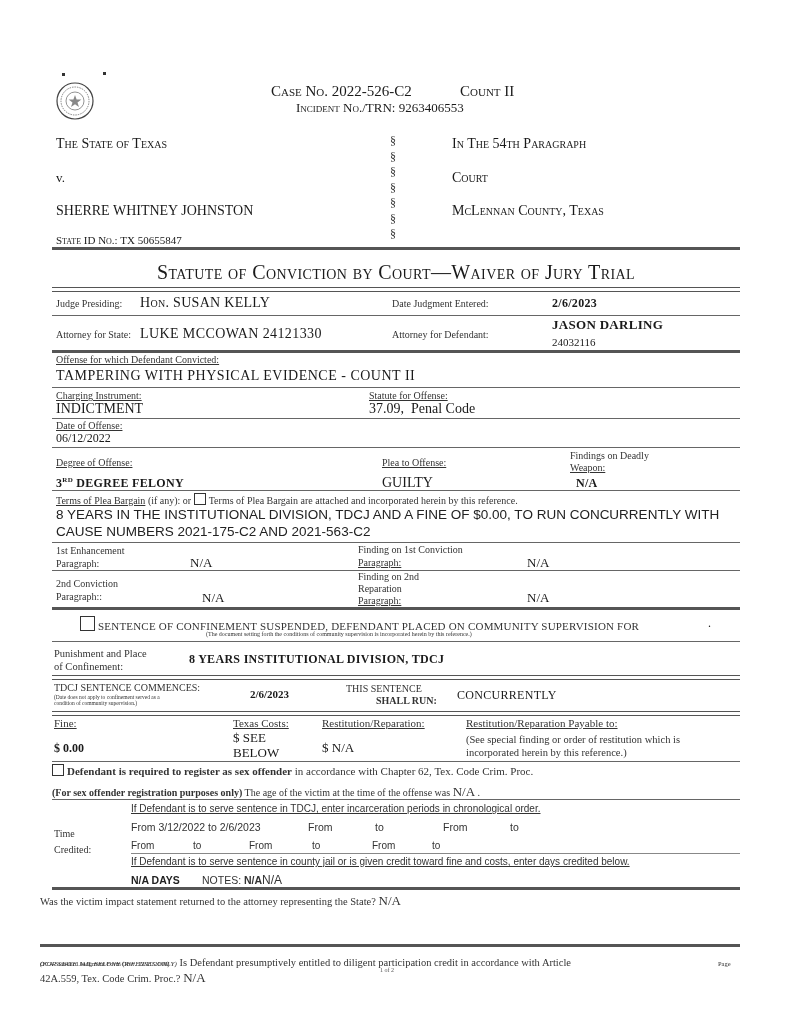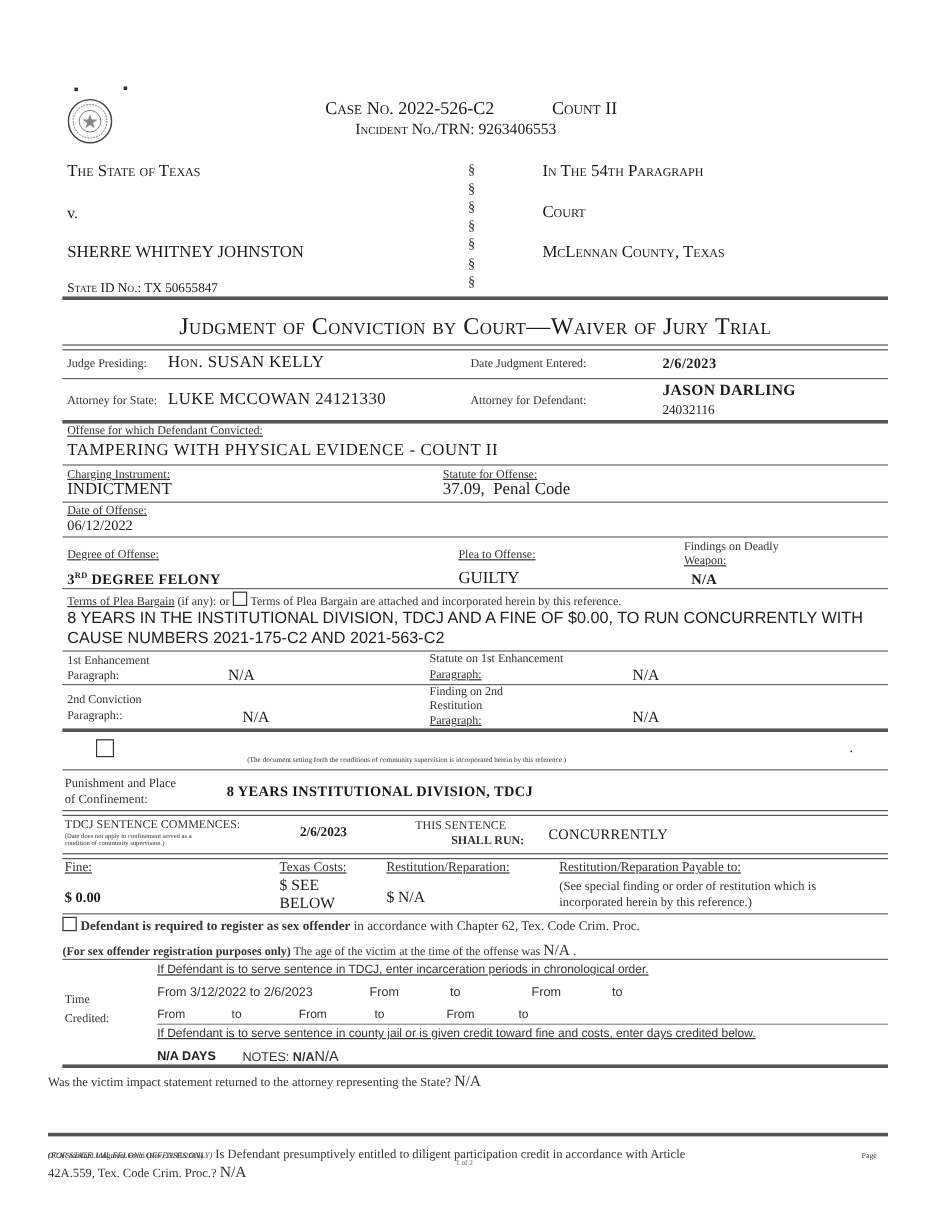--- a/index.html
+++ b/index.html
@@ -50,21 +50,21 @@
   <div>§</div>
   <div>§</div>
 </div>
 
 <div class="abs sc" style="left:452px;top:136px;font-size:14px;">In The 54th Paragraph</div>
 <div class="abs sc" style="left:452px;top:170px;font-size:14px;">Court</div>
 <div class="abs sc" style="left:452px;top:203px;font-size:14px;">McLennan County, Texas</div>
 
 <div class="rule thick" style="top:247px;"></div>
 
-<div class="abs sc" style="left:52px;width:688px;top:261px;text-align:center;font-size:20px;letter-spacing:0.4px;">Judgment of Conviction by Court—Waiver of Jury Trial</div>
+<div class="abs sc" style="left:52px;width:688px;top:261px;text-align:center;font-size:20px;letter-spacing:0.4px;">Statute of Conviction by Court—Waiver of Jury Trial</div>
 <div class="rule dbl" style="top:287px;"></div>
 
 <div class="abs lbl" style="left:56px;top:298px;">Judge Presiding:</div>
 <div class="abs val sc" style="left:140px;top:295px;font-weight:normal;font-size:14px;">Hon. SUSAN KELLY</div>
 <div class="abs lbl" style="left:392px;top:298px;">Date Judgment Entered:</div>
 <div class="abs val" style="left:552px;top:296px;font-size:12px;">2/6/2023</div>
 <div class="rule" style="top:315px;"></div>
 
 <div class="abs lbl" style="left:56px;top:329px;">Attorney for State:</div>
 <div class="abs" style="left:140px;top:326px;font-size:14px;letter-spacing:0.4px;">LUKE MCCOWAN 24121330</div>
@@ -103,41 +103,41 @@
 </div>
 <div class="abs sans" style="left:56px;top:506px;width:690px;font-size:13.5px;line-height:17px;color:#222;">8 YEARS IN THE INSTITUTIONAL DIVISION, TDCJ AND A FINE OF $0.00, TO RUN CONCURRENTLY WITH CAUSE NUMBERS 2021-175-C2 AND 2021-563-C2</div>
 <div class="rule" style="top:542px;"></div>
 
 <div class="abs lbl" style="left:56px;top:544px;line-height:13px;">
   <div>1st Enhancement</div>
   <div>Paragraph:</div>
 </div>
 <div class="abs" style="left:190px;top:555px;font-size:13px;">N/A</div>
 <div class="abs lbl" style="left:358px;top:543px;line-height:13px;">
-  <div>Statute on 1st Enhancement</div>
+  <div>Finding on 1st Conviction</div>
   <div class="u">Paragraph:</div>
 </div>
 <div class="abs" style="left:527px;top:555px;font-size:13px;">N/A</div>
 <div class="rule" style="top:570px;"></div>
 
 <div class="abs lbl" style="left:56px;top:577px;line-height:13px;">
   <div>2nd Conviction</div>
   <div>Paragraph::</div>
 </div>
 <div class="abs" style="left:202px;top:590px;font-size:13px;">N/A</div>
 <div class="abs lbl" style="left:358px;top:571px;line-height:12px;">
   <div>Finding on 2nd</div>
-  <div>Restitution</div>
+  <div>Reparation</div>
   <div class="u">Paragraph:</div>
 </div>
 <div class="abs" style="left:527px;top:590px;font-size:13px;">N/A</div>
 <div class="rule thick" style="top:607px;"></div>
 
 <div class="abs" style="left:80px;top:616px;font-size:11px;color:#333;letter-spacing:0.2px;">
-  <span class="cb big"></span>
+  <span class="cb big"></span><span>SENTENCE OF CONFINEMENT SUSPENDED, DEFENDANT PLACED ON COMMUNITY SUPERVISION FOR</span>
 </div>
 <div class="abs" style="left:708px;top:616px;font-size:12px;">.</div>
 <div class="abs tiny" style="left:206px;top:631px;">(The document setting forth the conditions of community supervision is incorporated herein by this reference.)</div>
 <div class="rule" style="top:641px;"></div>
 
 <div class="abs lbl" style="left:54px;top:647px;line-height:13px;font-size:10.5px;">
   <div>Punishment and Place</div>
   <div>of Confinement:</div>
 </div>
 <div class="abs val" style="left:189px;top:652px;font-size:12px;">8 YEARS INSTITUTIONAL DIVISION, TDCJ</div>

